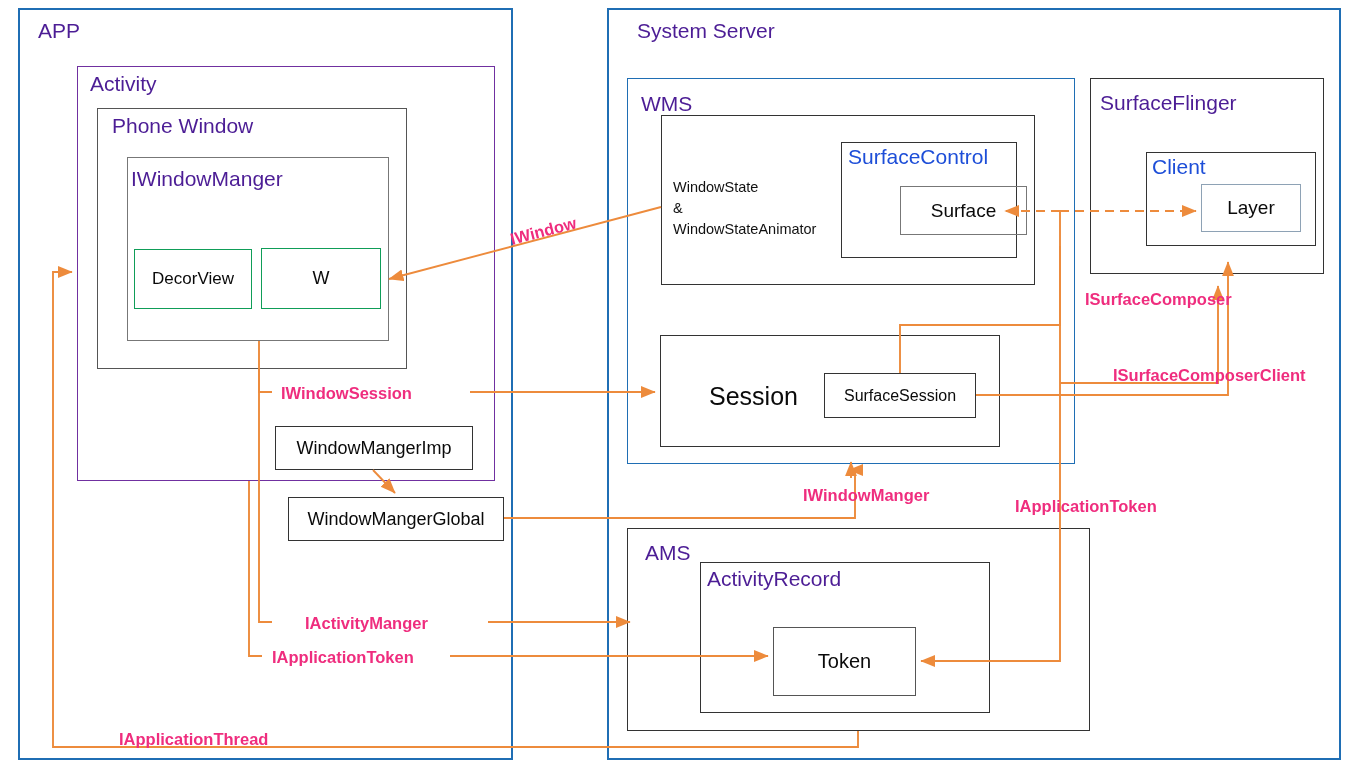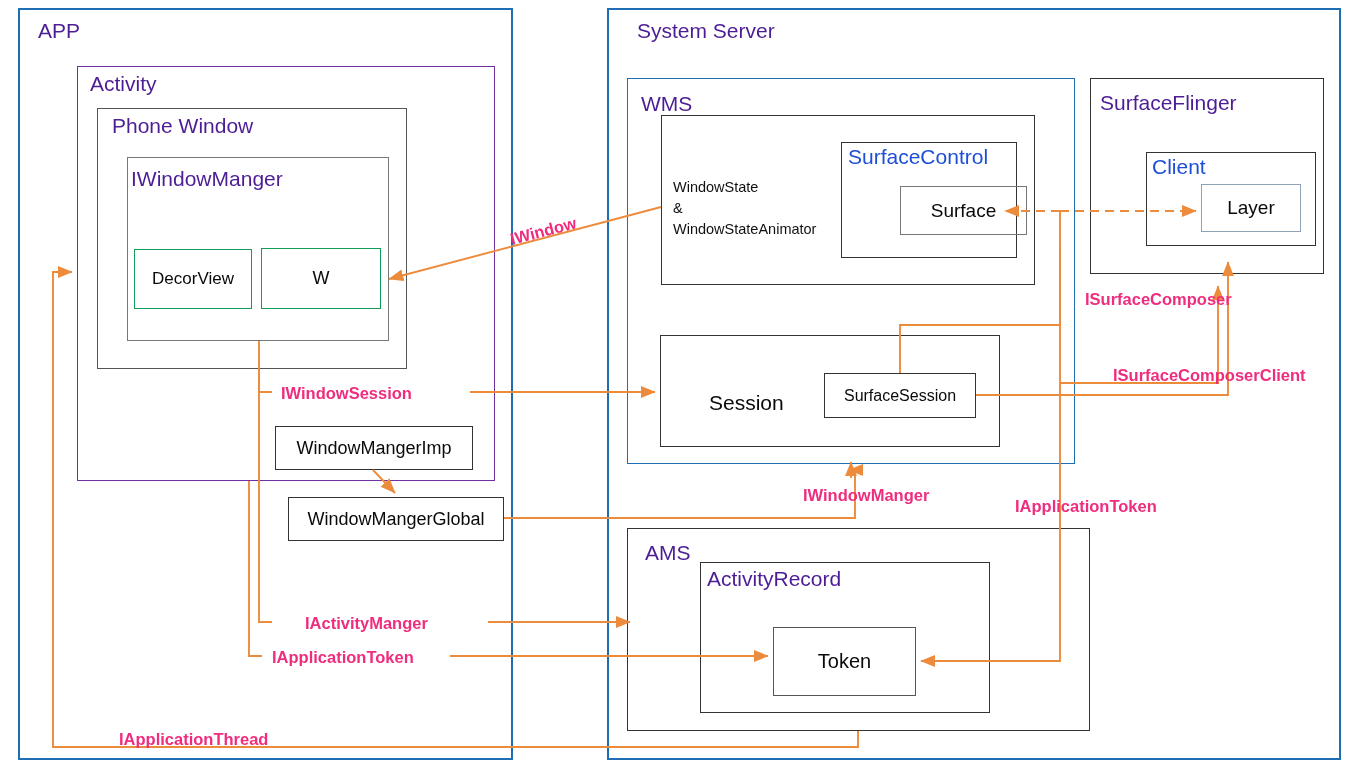--- a/index.html
+++ b/index.html
@@ -61,21 +61,21 @@
   <div class="box" style="left:661px;top:115px;width:374px;height:170px;border:1.6px solid #333;"></div>
   <div class="lbl" style="left:673px;top:177px;font-size:14.5px;line-height:1.45;color:#111;">WindowState<br>&amp;<br>WindowStateAnimator</div>
 
   <div class="box" style="left:841px;top:142px;width:176px;height:116px;border:1.4px solid #333;"></div>
   <div class="lbl title-sm" style="left:848px;top:145px;">SurfaceControl</div>
   <div class="ctr" style="left:872px;top:186px;width:127px;height:49px;border:1.4px solid #777;font-size:19px;margin-left:28px;">
     <span>Surface</span>
   </div>
 
   <div class="box" style="left:660px;top:335px;width:340px;height:112px;border:1.6px solid #333;"></div>
-  <div class="lbl" style="left:709px;top:391px;font-size:21px;">Session</div>
+  <div class="lbl" style="left:709px;top:382px;font-size:25px;">Session</div>
   <div class="ctr" style="left:824px;top:373px;width:152px;height:45px;border:1.4px solid #333;font-size:16px;justify-content:center;">
     <span>SurfaceSession</span>
   </div>
 
   <div class="box" style="left:1090px;top:78px;width:234px;height:196px;border:1.6px solid #333;"></div>
   <div class="lbl title" style="left:1100px;top:91px;">SurfaceFlinger</div>
   <div class="box" style="left:1146px;top:152px;width:170px;height:94px;border:1.4px solid #333;"></div>
   <div class="lbl title-sm" style="left:1152px;top:155px;">Client</div>
   <div class="ctr" style="left:1201px;top:184px;width:100px;height:48px;border:1.4px solid #8ea2b5;font-size:19px;">
     <span>Layer</span>

